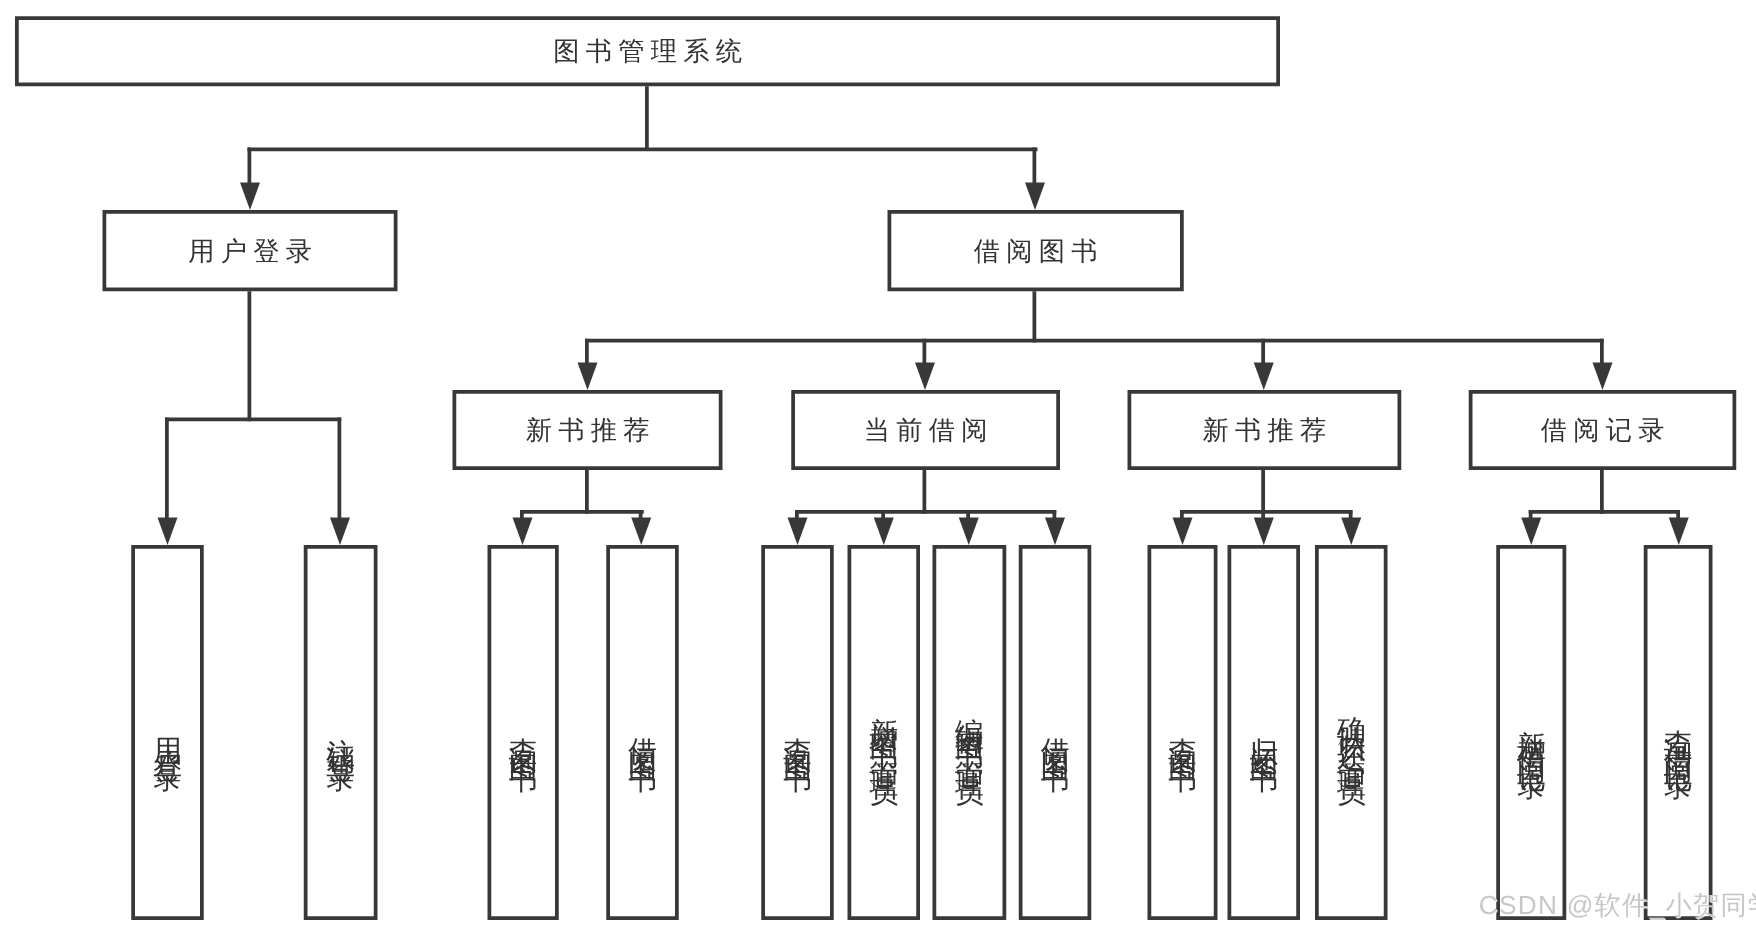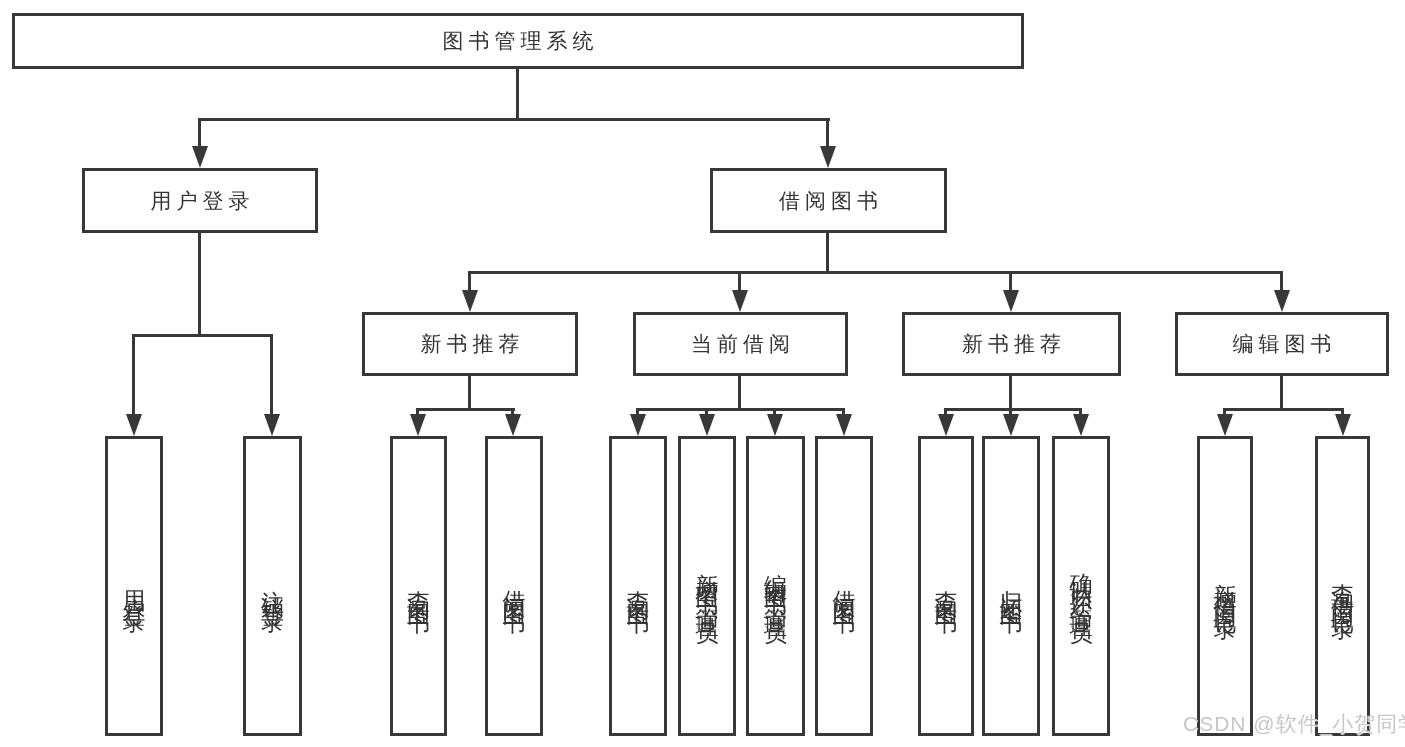--- a/index.html
+++ b/index.html
@@ -61,21 +61,21 @@
   <div class="vl" style="left:738px;top:271px;height:23px"></div>
   <div class="ar" style="left:732px;top:290px"></div>
   <div class="vl" style="left:1009px;top:271px;height:23px"></div>
   <div class="ar" style="left:1003px;top:290px"></div>
   <div class="vl" style="left:1280px;top:271px;height:23px"></div>
   <div class="ar" style="left:1274px;top:290px"></div>
 
   <div class="box box-h" style="left:362px;top:312px;width:216px;height:64px">新书推荐</div>
   <div class="box box-h" style="left:633px;top:312px;width:215px;height:64px">当前借阅</div>
   <div class="box box-h" style="left:902px;top:312px;width:219px;height:64px">新书推荐</div>
-  <div class="box box-h" style="left:1175px;top:312px;width:214px;height:64px">编辑图书</div>
+  <div class="box box-h" style="left:1175px;top:312px;width:214px;height:64px">借阅记录</div>
 
   <div class="vl" style="left:468px;top:376px;height:35px"></div>
   <div class="hl" style="left:416px;top:408px;width:99px"></div>
   <div class="vl" style="left:416px;top:408px;height:10px"></div>
   <div class="ar" style="left:410px;top:414px"></div>
   <div class="vl" style="left:511px;top:408px;height:10px"></div>
   <div class="ar" style="left:505px;top:414px"></div>
 
   <div class="vl" style="left:738px;top:376px;height:35px"></div>
   <div class="hl" style="left:636px;top:408px;width:209px"></div>

